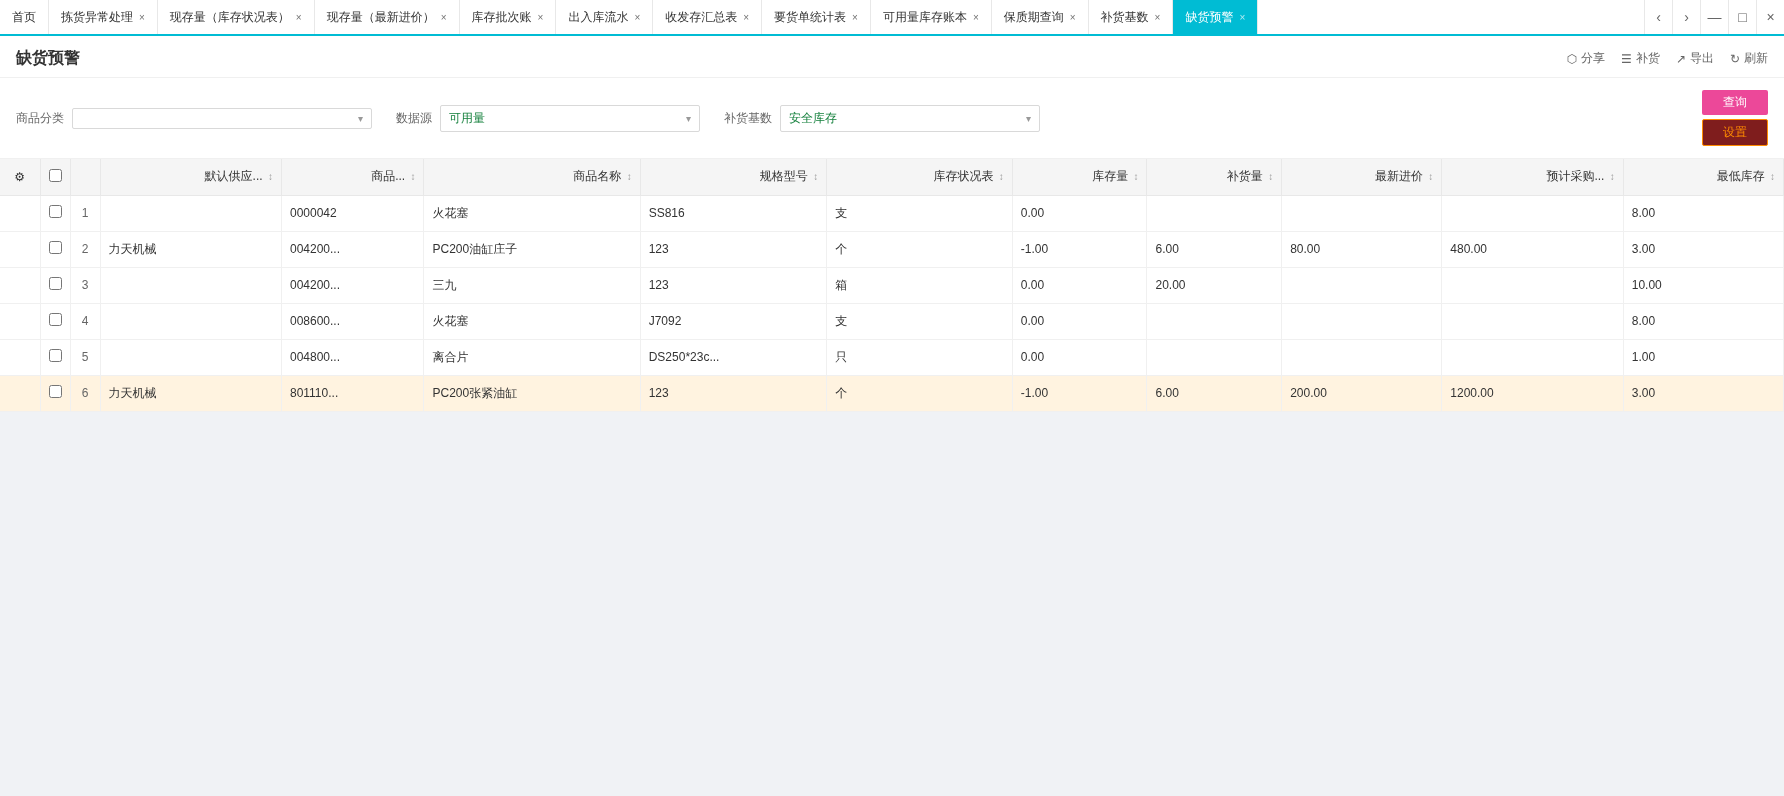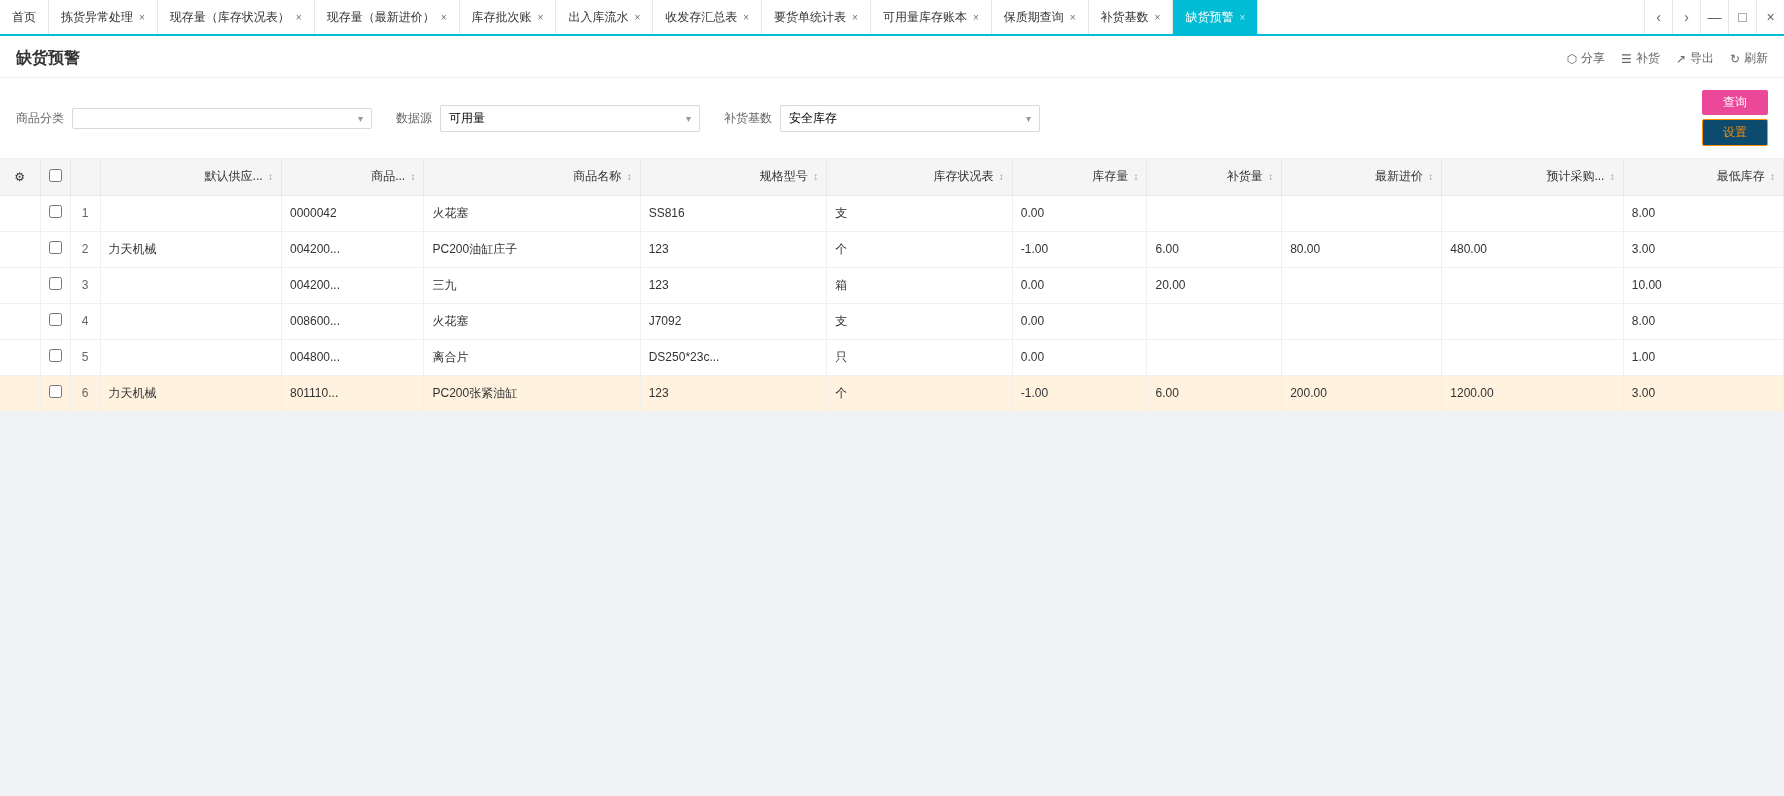--- a/index.html
+++ b/index.html
@@ -113,21 +113,21 @@
       border: 1px solid #d9d9d9;
       border-radius: 2px;
       padding: 4px 8px;
       min-width: 200px;
       cursor: pointer;
       background: #fff;
       justify-content: space-between;
     }
     .filter-select-value {
       font-size: 12px;
-      color: #000000;
+      color: #15803d;
     }
     .filter-select-arrow {
       color: #999;
       font-size: 10px;
       margin-left: 8px;
     }
     .filter-actions {
       margin-left: auto;
       display: flex;
       flex-direction: column;
@@ -136,21 +136,21 @@
     .btn-query {
       background: #ec4899;
       color: #fff;
       border: none;
       padding: 4px 20px;
       border-radius: 2px;
       cursor: pointer;
       font-size: 12px;
     }
     .btn-settings {
-      background: #0c4a6e;
+      background: #7f1d1d;
       color: #ff8c00;
       border: 1px solid #ff8c00;
       padding: 4px 20px;
       border-radius: 2px;
       cursor: pointer;
       font-size: 12px;
     }
 
     
     .table-container {

